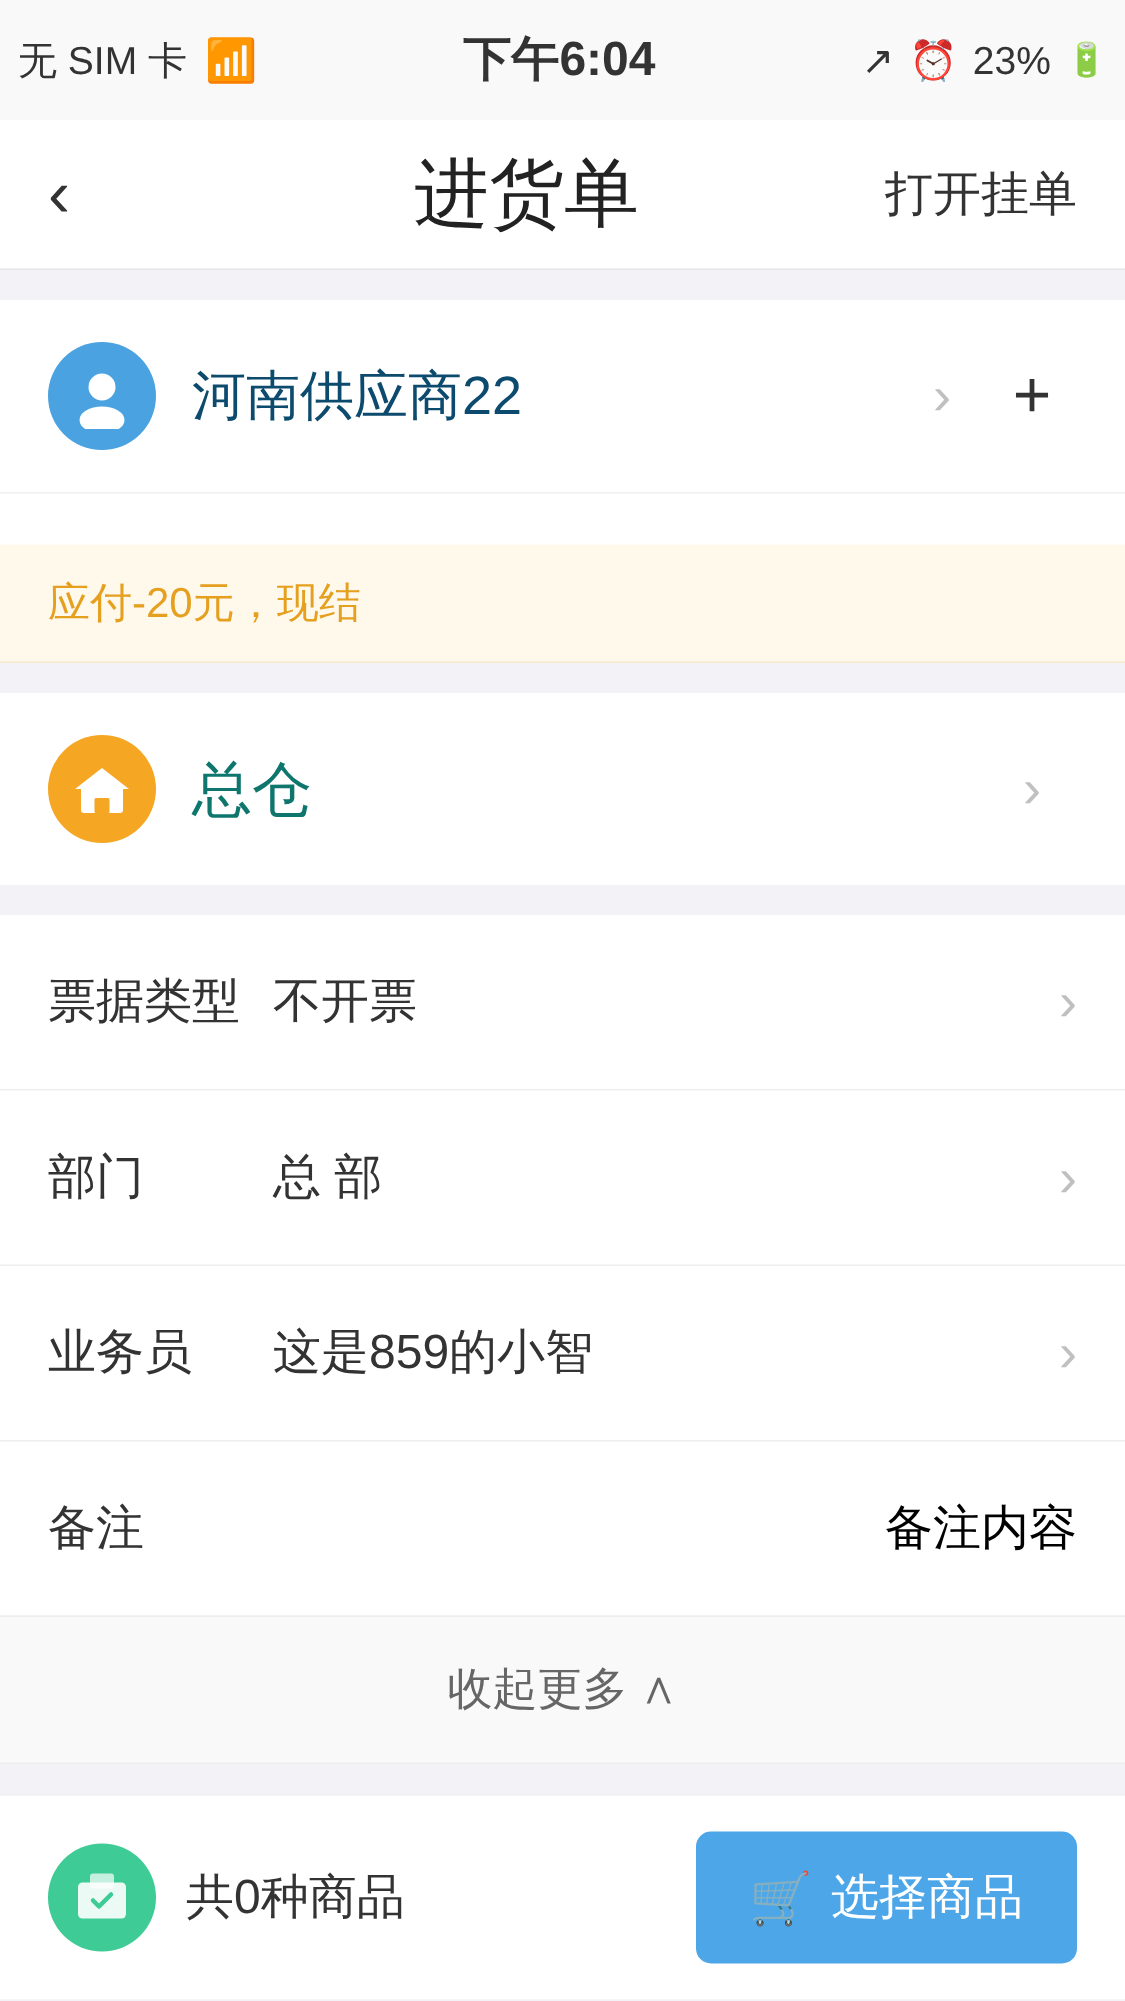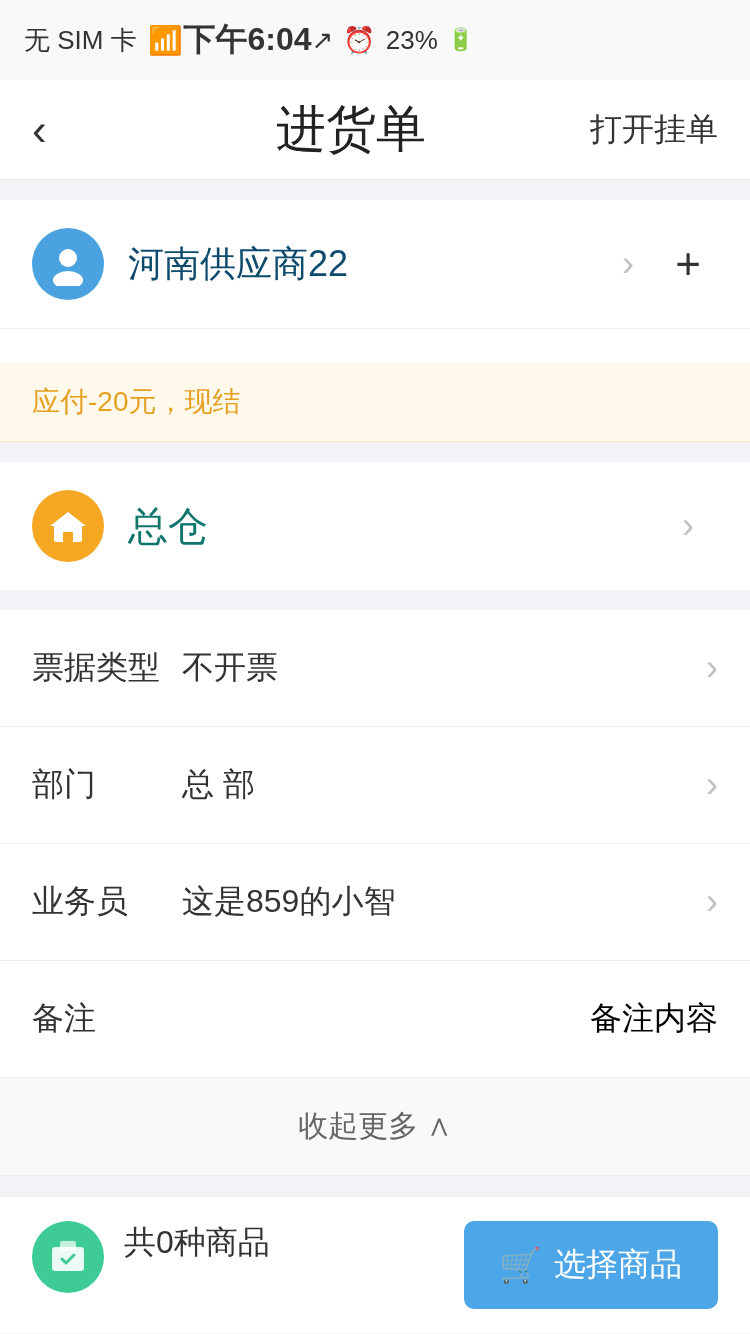--- a/index.html
+++ b/index.html
@@ -13,22 +13,22 @@
       color: #333;
     }
 
     
     .status-bar {
       width: 750px;
       height: 80px;
       background: #f9f9f9;
       display: flex;
       align-items: center;
-      justify-content: flex-start;
-      padding: 0 24px;
+      justify-content: space-between;
+      padding: 0 12px;
       font-size: 28px;
       font-weight: 500;
     }
     .status-left {
       display: flex;
       align-items: center;
       gap: 12px;
       font-size: 26px;
     }
     .wifi-icon { font-size: 28px; }
@@ -202,20 +202,21 @@
     .collapse-text {
       font-size: 30px;
       color: #666;
       text-align: right;
     }
 
     
     .bottom-bar {
       background: #ffffff;
       display: flex;
+      align-items: center;
       padding: 24px 32px;
       border-top: 1px solid #eeeeee;
       margin-top: 20px;
     }
     .goods-icon-wrap {
       width: 72px;
       height: 72px;
       border-radius: 50%;
       background: #3ecb96;
       display: flex;

